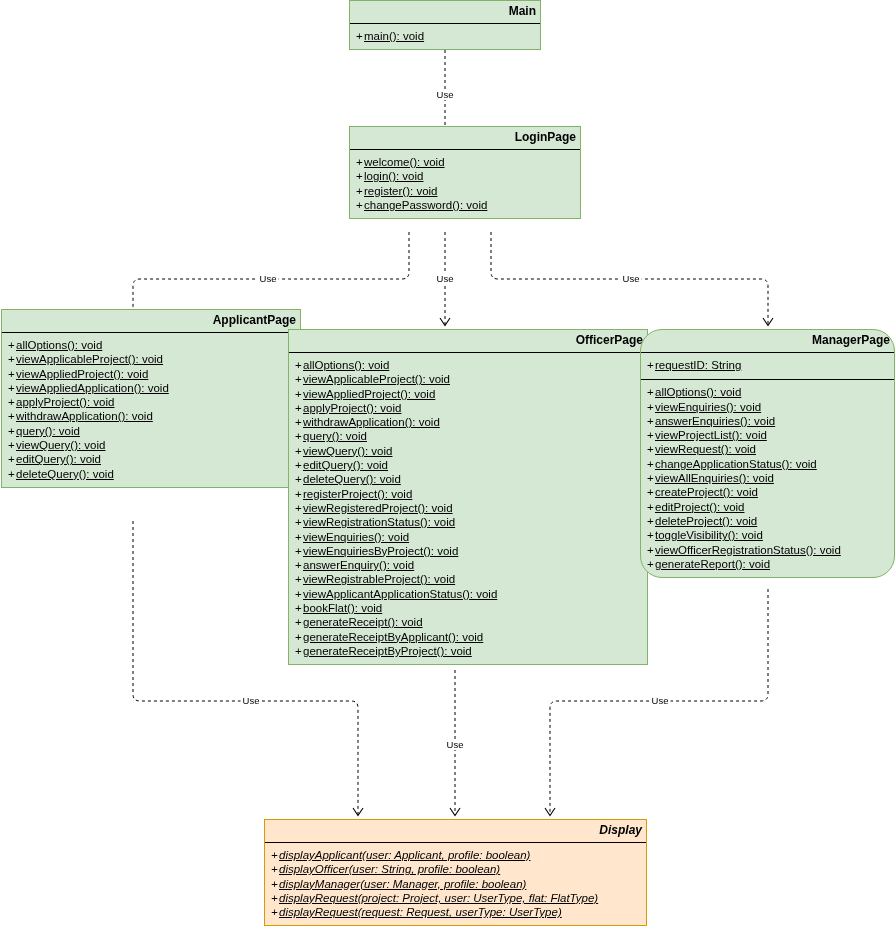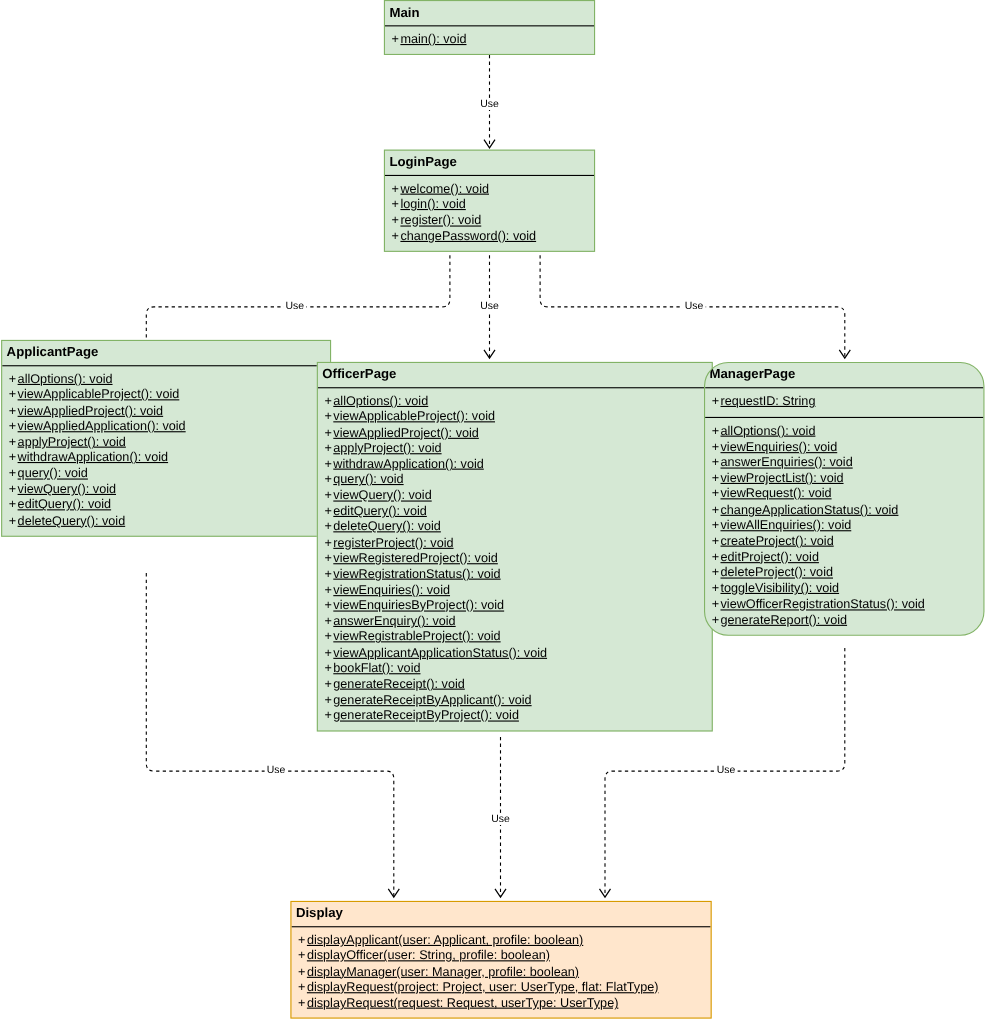--- a/index.html
+++ b/index.html
@@ -35,23 +35,24 @@
   .uml-class {
     position: absolute;
     box-sizing: border-box;
     border: 1px solid #82b366;
     background: #d5e8d4;
     overflow: hidden;
   }
   .uml-class.display-class {
     border: 1px solid #d79b00;
     background: #ffe6cc;
+    font-style: italic;
   }
   .class-name {
-    text-align: left;
+    text-align: right;
     font-weight: bold;
     font-size: 12px;
     line-height: 13px;
     padding: 4px 4px 5px 4px;
     border-bottom: 1px solid #000000;
     white-space: nowrap;
   }
   .compartment {
     padding: 5px 4px 6px 4px;
   }
@@ -121,21 +122,21 @@
   <div class="edge-label" style="left:455px; top:739px;">Use</div>
   <div class="edge-label" style="left:660px; top:695px;">Use</div>
 
   <div class="uml-class" style="left:349px; top:0px; width:192px;">
     <div class="class-name">Main</div>
     <div class="compartment methods">
         <div class="member"><span class="plus">+</span><span class="sig">main(): void</span></div>
       </div>
   </div>
 
-  <div class="uml-class" style="left:349px; top:136px; width:192px;">
+  <div class="uml-class" style="left:349px; top:126px; width:232px;">
     <div class="class-name">LoginPage</div>
     <div class="compartment methods">
         <div class="member"><span class="plus">+</span><span class="sig">welcome(): void</span></div>
         <div class="member"><span class="plus">+</span><span class="sig">login(): void</span></div>
         <div class="member"><span class="plus">+</span><span class="sig">register(): void</span></div>
         <div class="member"><span class="plus">+</span><span class="sig">changePassword(): void</span></div>
       </div>
   </div>
 
   <div class="uml-class" style="left:1px; top:309px; width:300px;">

